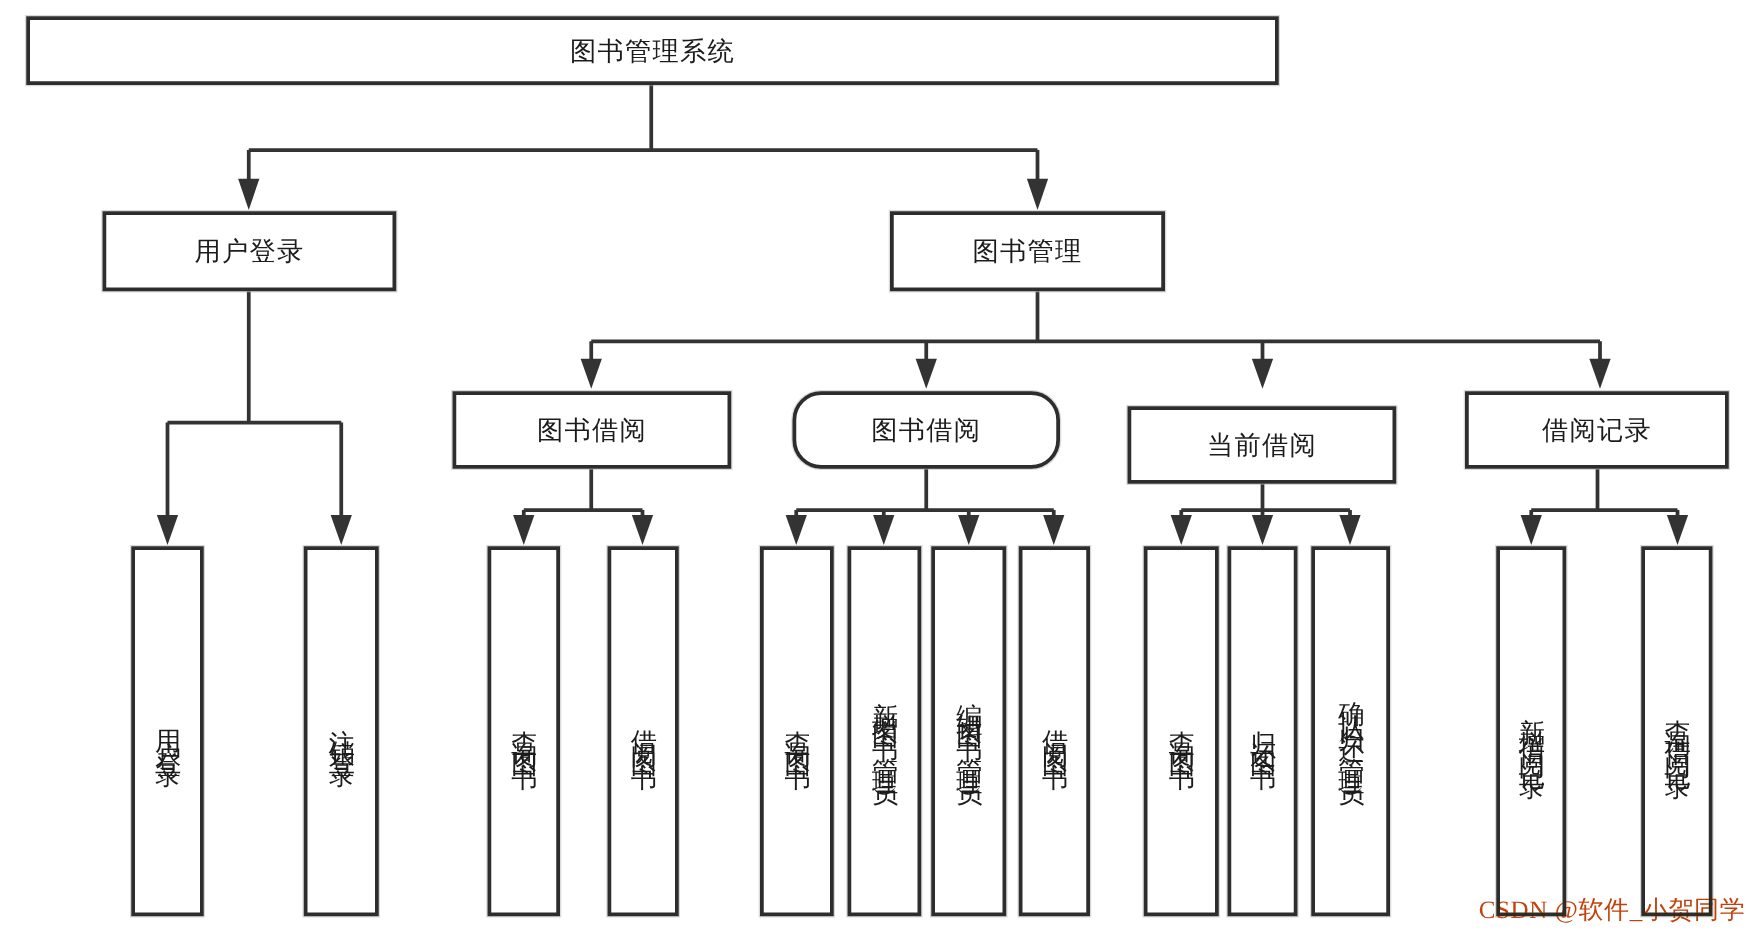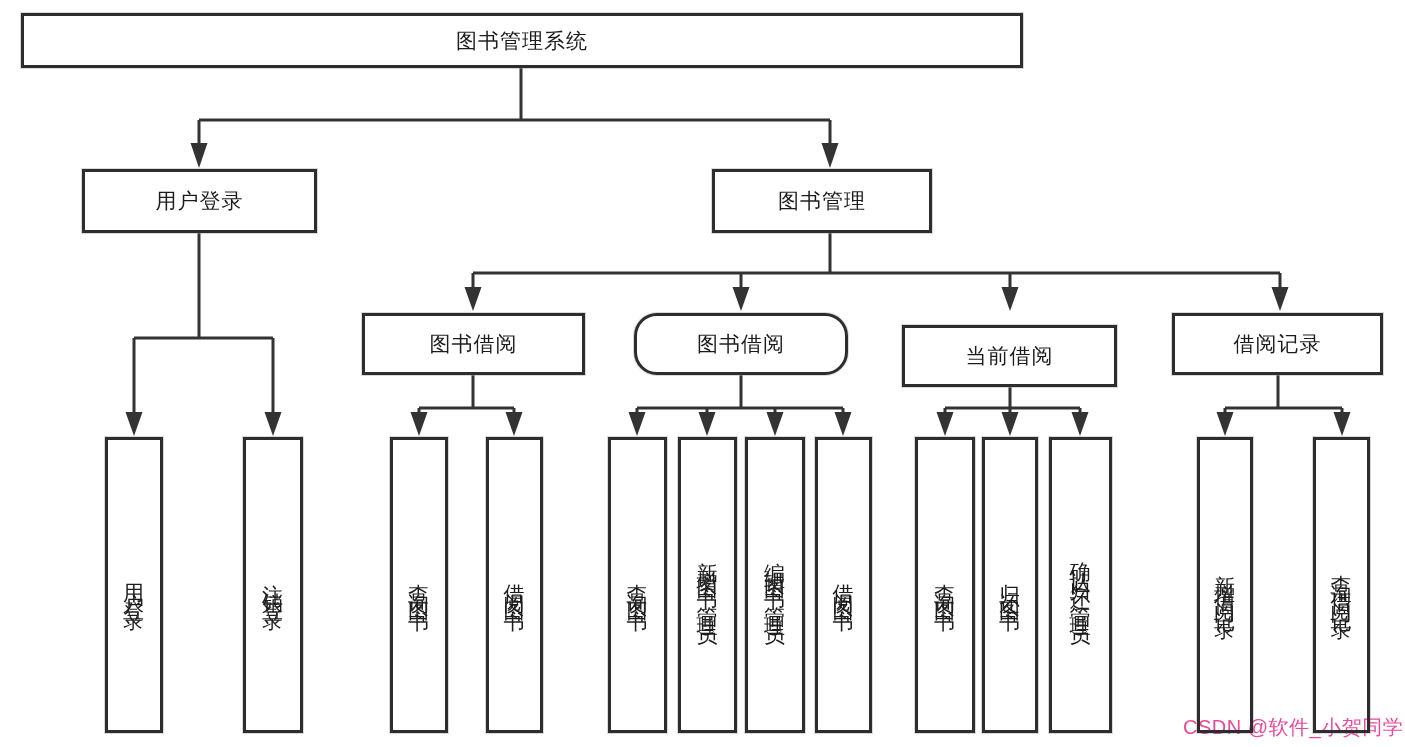--- a/index.html
+++ b/index.html
@@ -51,25 +51,26 @@
   .l8 {left:815px; width:57px;}
   .l9 {left:915px; width:60px;}
   .l10{left:982px; width:56px;}
   .l11{left:1049px;width:63px;}
   .l12{left:1197px;width:56px;}
   .l13{left:1313px;width:57px;}
   .watermark{
     position:absolute;
     left:1183px;top:714px;
     font-size:20px;
-    color:#ec4899;
+    color:#c2410c;
     letter-spacing:.5px;
     z-index:5;
     mix-blend-mode:darken;
     white-space:nowrap;
+    font-family:Liberation Serif, serif;
   }
 </style>
 </head>
 <body>
 
 <div id="canvas">
 
   <svg id="wires" width="1405" height="747" viewBox="0 0 1405 747">
     <g stroke="#333333" stroke-width="3" fill="none">
 

